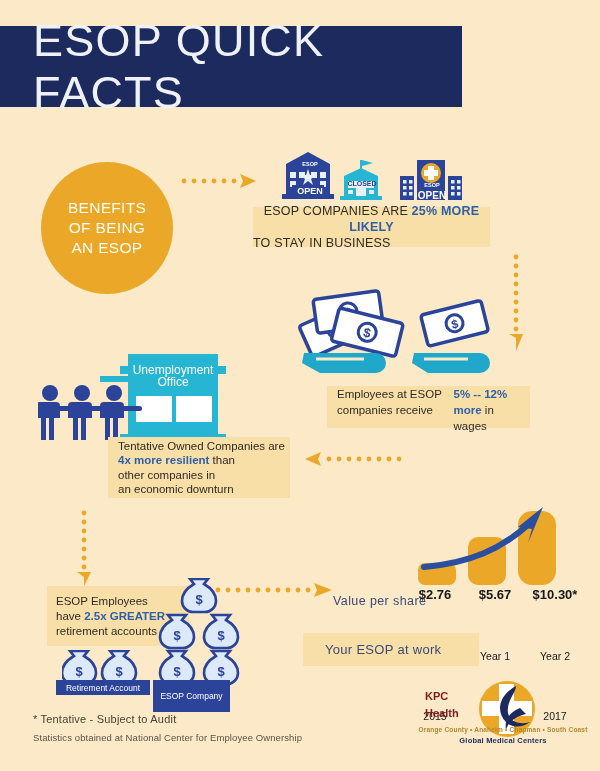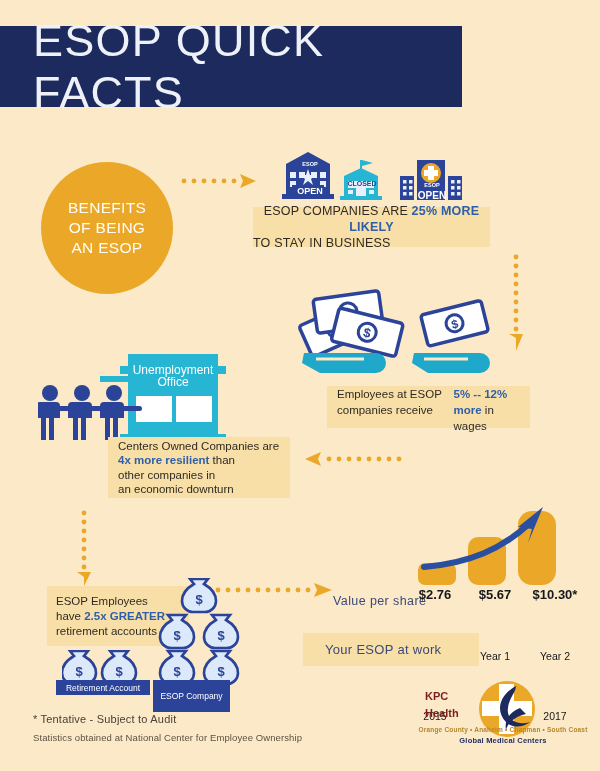--- a/index.html
+++ b/index.html
@@ -268,21 +268,21 @@
       </g>
       <g transform="translate(64,0)">
         <circle cx="12" cy="9" r="8"></circle>
         <path d="M6 18 h12 a4 4 0 0 1 4 4 v12 h-6 v22 h-5 v-22 h-3 v22 h-5 v-22 h-5 v-12 a4 4 0 0 1 4 -4 z"></path>
         <rect x="18" y="22" width="22" height="5" rx="2.5"></rect>
       </g>
     </g>
   </svg>
 
   <div class="callout" id="box-resilient">
-    <div class="line">Centers Owned Companies are</div>
+    <div class="line">Tentative Owned Companies are</div>
     <div class="line"><span class="hl">4x more resilient</span><span> than</span></div>
     <div class="line">other companies in</div>
     <div class="line">an economic downturn</div>
   </div>
 
   <svg class="dots" style="left:74px;top:508px;" width="20" height="78">
     <g fill="#eba828">
       <circle cx="10" cy="5" r="2.4"></circle>
         <circle cx="10" cy="14" r="2.4"></circle>
         <circle cx="10" cy="23" r="2.4"></circle>

